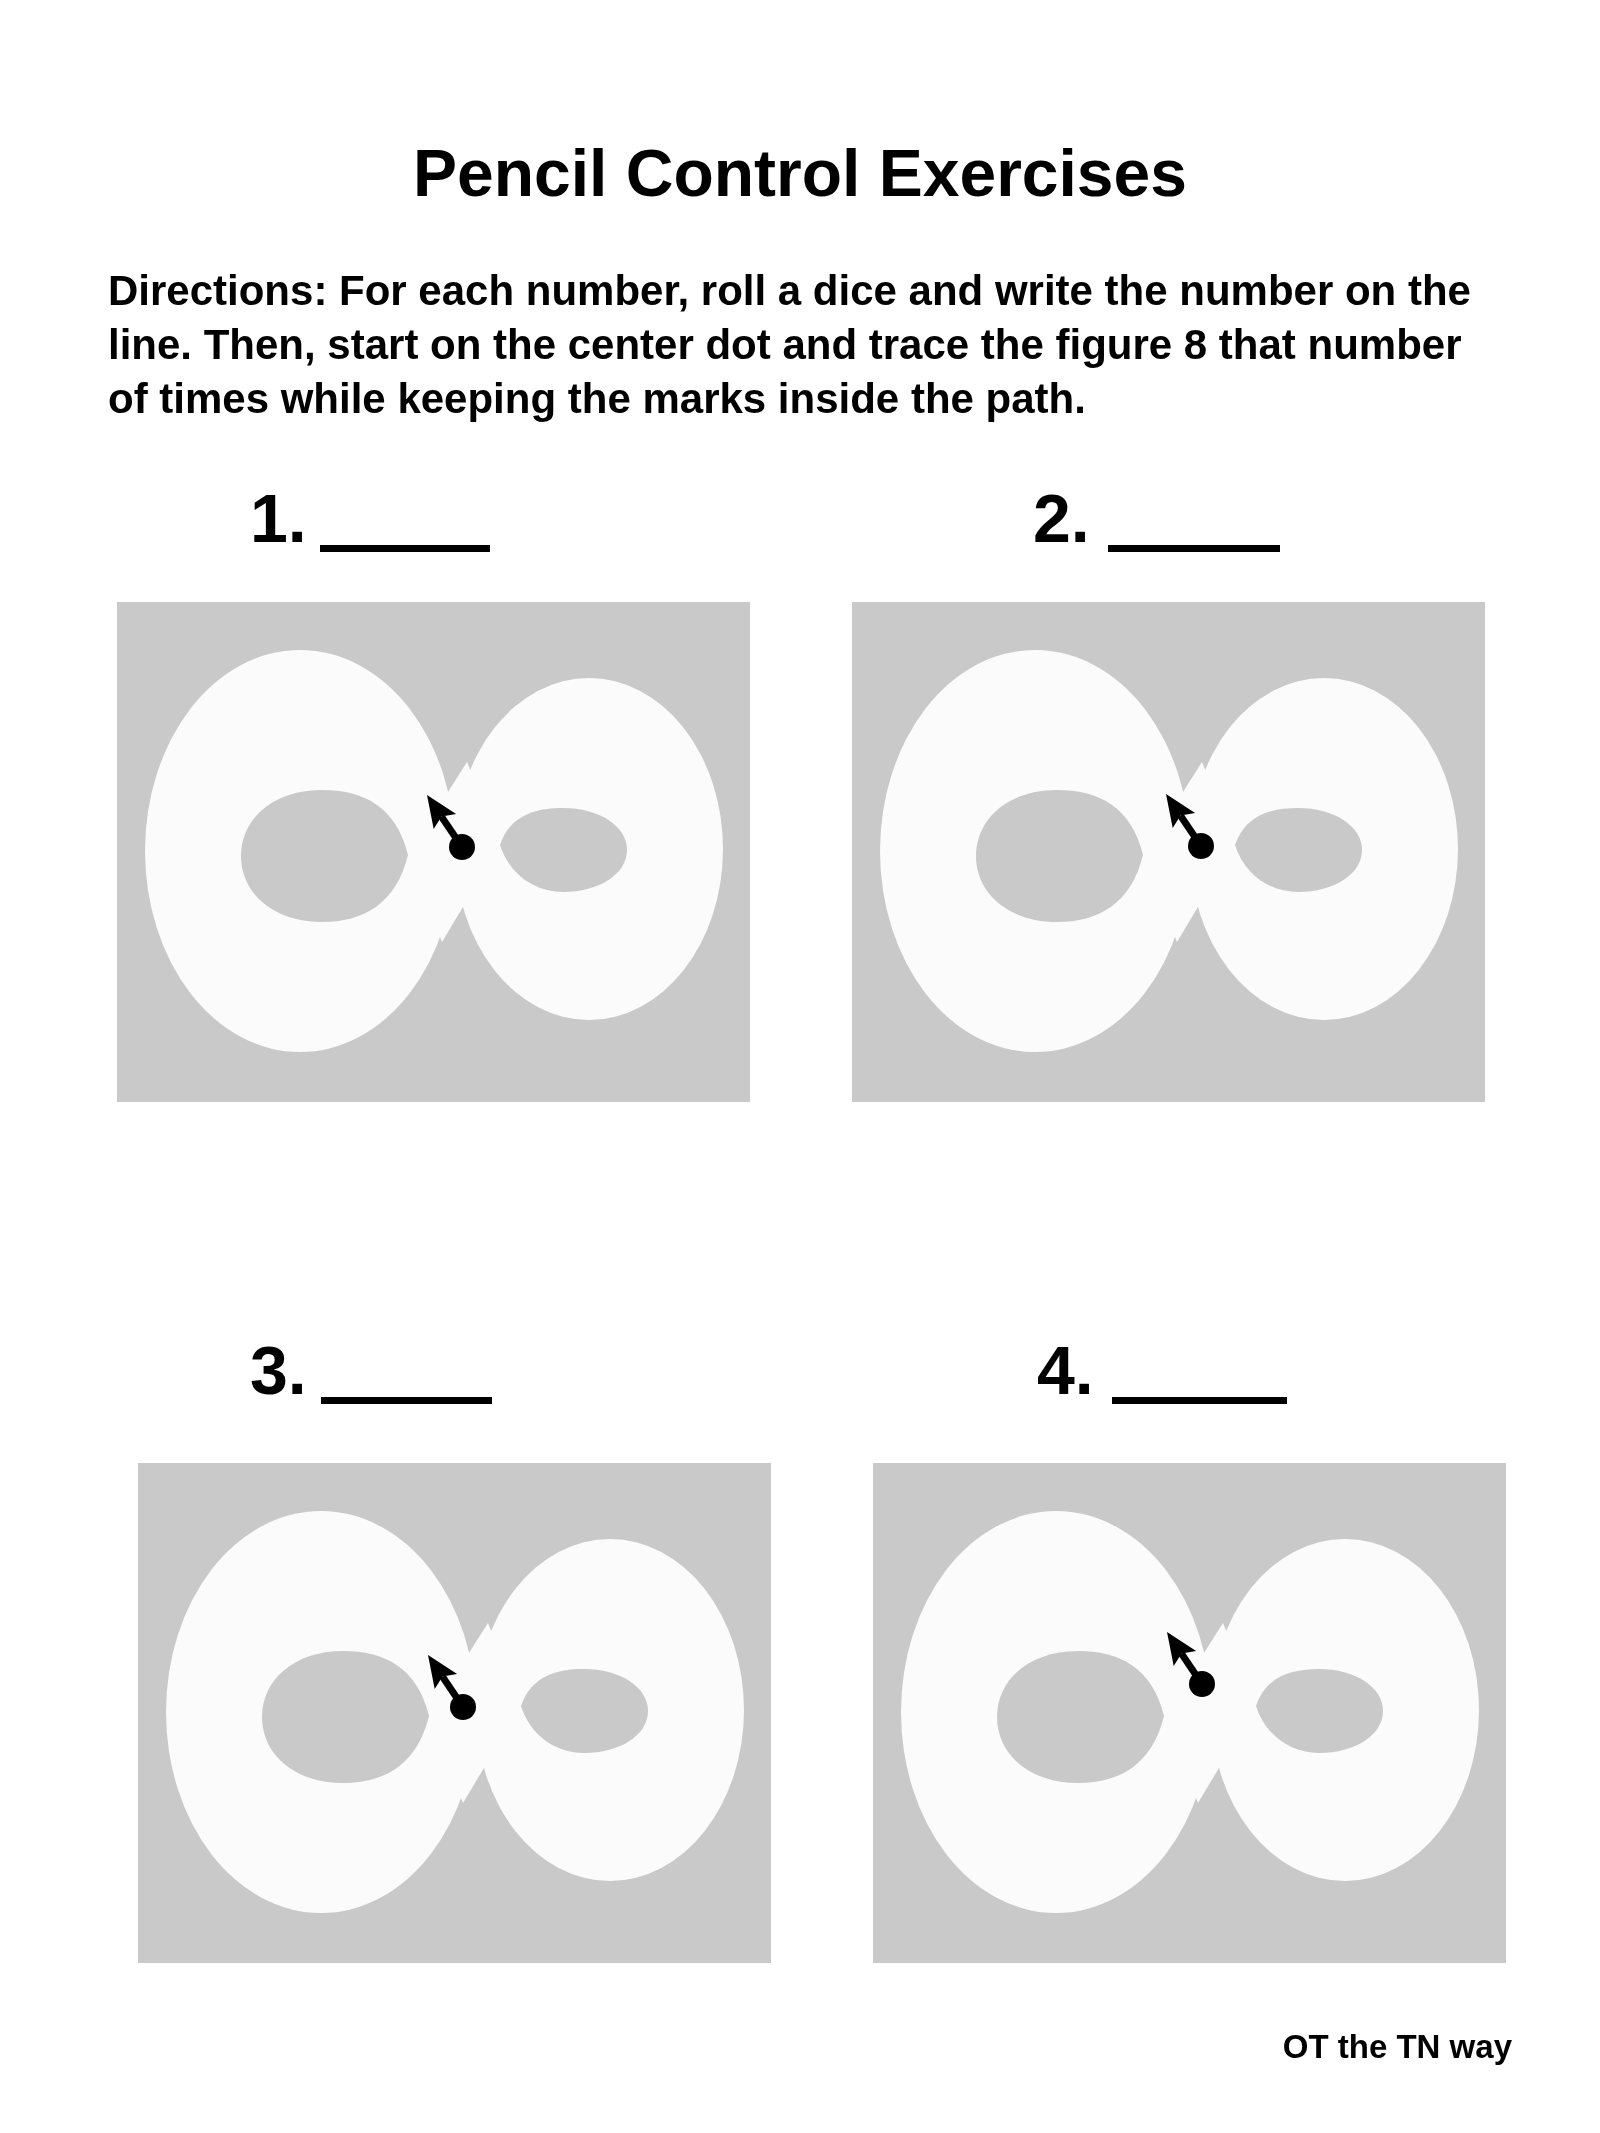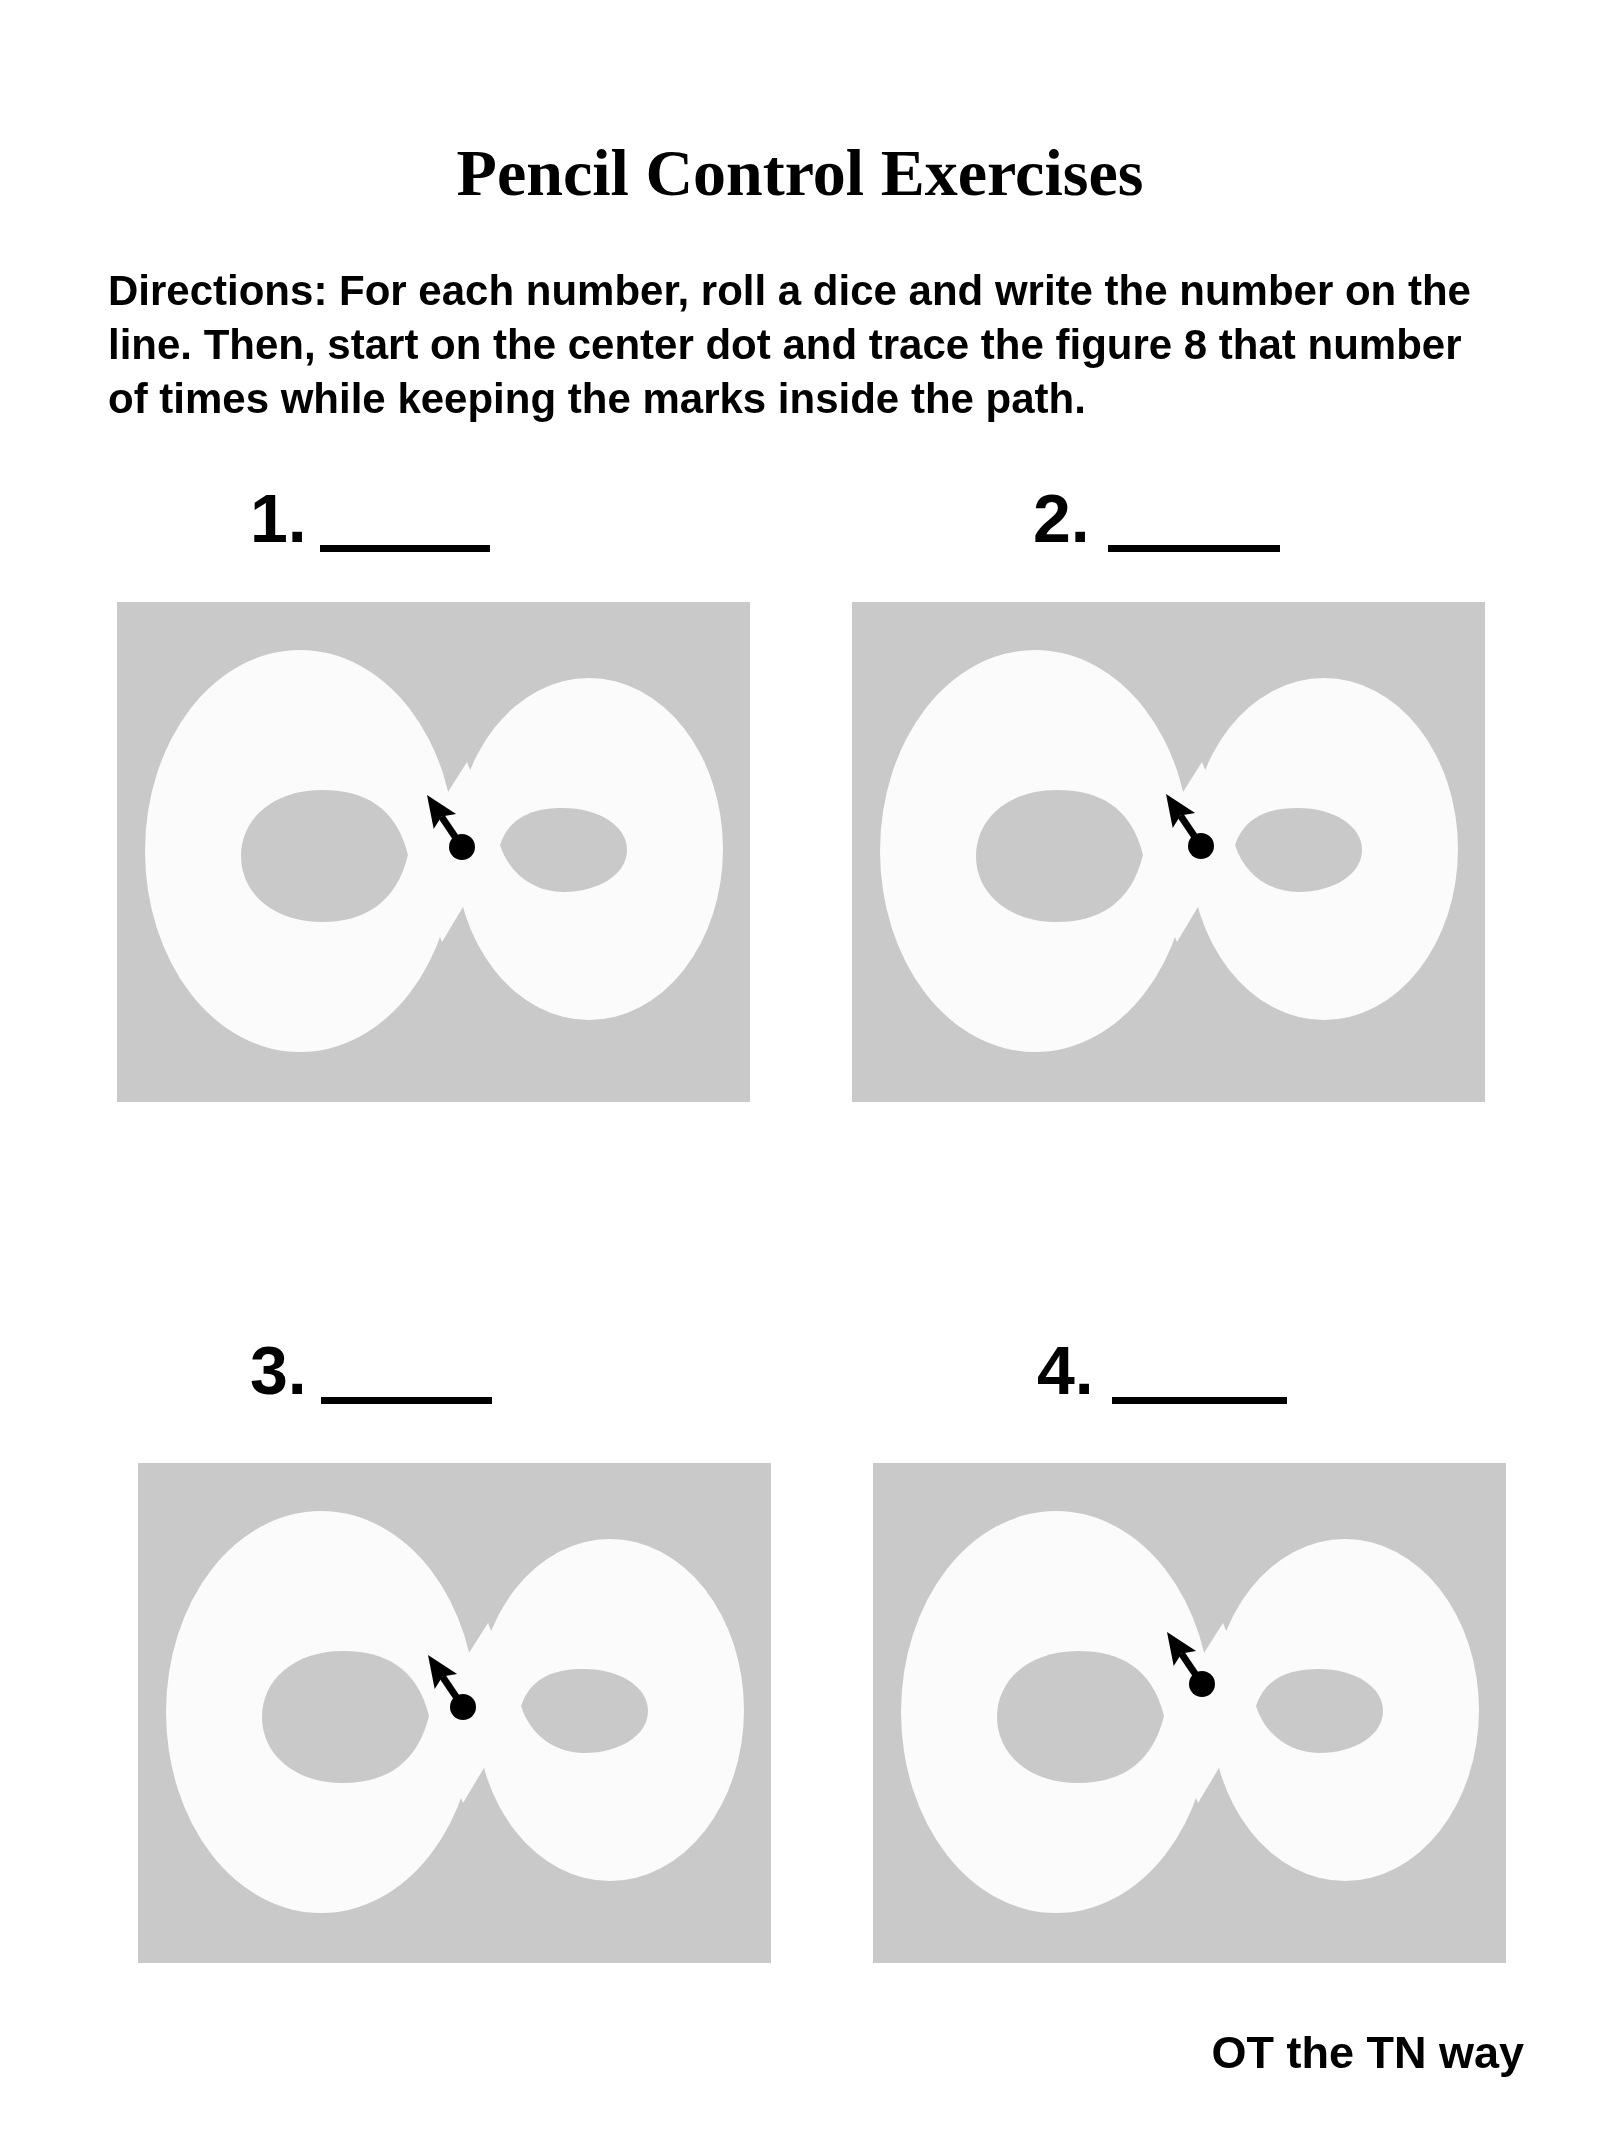--- a/index.html
+++ b/index.html
@@ -10,21 +10,20 @@
     overflow: hidden;
     font-family: "Liberation Sans", sans-serif;
     font-weight: bold;
     color: #000000;
   }
   .page-title {
     position: absolute; top: 140px; left: 0; width: 1600px;
     text-align: center;
     font-size: 66px; line-height: 1.0;
     letter-spacing: 0px;
-    font-family: Liberation Serif, serif;
   }
   .directions {
     position: absolute; left: 108px; top: 264px;
     font-size: 42px; line-height: 54px;
     white-space: pre-line;
   }
   .ex-label {
     position: absolute;
     font-size: 68px; line-height: 68px;
   }
@@ -41,22 +40,22 @@
   .answer-blank.n3 { left: 321px;  top: 1397px; width: 171px; }
   .answer-blank.n4 { left: 1112px; top: 1397px; width: 175px; }
   .figbox {
     position: absolute; width: 633px; height: 500px; display: block;
   }
   .figbox.n1 { left: 117px; top: 602px; }
   .figbox.n2 { left: 852px; top: 602px; }
   .figbox.n3 { left: 138px; top: 1463px; }
   .figbox.n4 { left: 873px; top: 1463px; }
   .page-footer {
-    position: absolute; right: 76px; top: 2030px;
-    font-size: 45px; line-height: 1.0;
+    position: absolute; right: 88px; top: 2030px;
+    font-size: 33px; line-height: 1.0;
   }
   .defs-holder { position: absolute; width: 0; height: 0; overflow: hidden; }
 </style>
 </head>
 <body>
 
 <svg class="defs-holder" aria-hidden="true">
   <defs>
     <symbol id="fig8track" viewBox="0 0 633 500">
       <rect x="0" y="0" width="633" height="500" fill="#c9c9c9"></rect>

